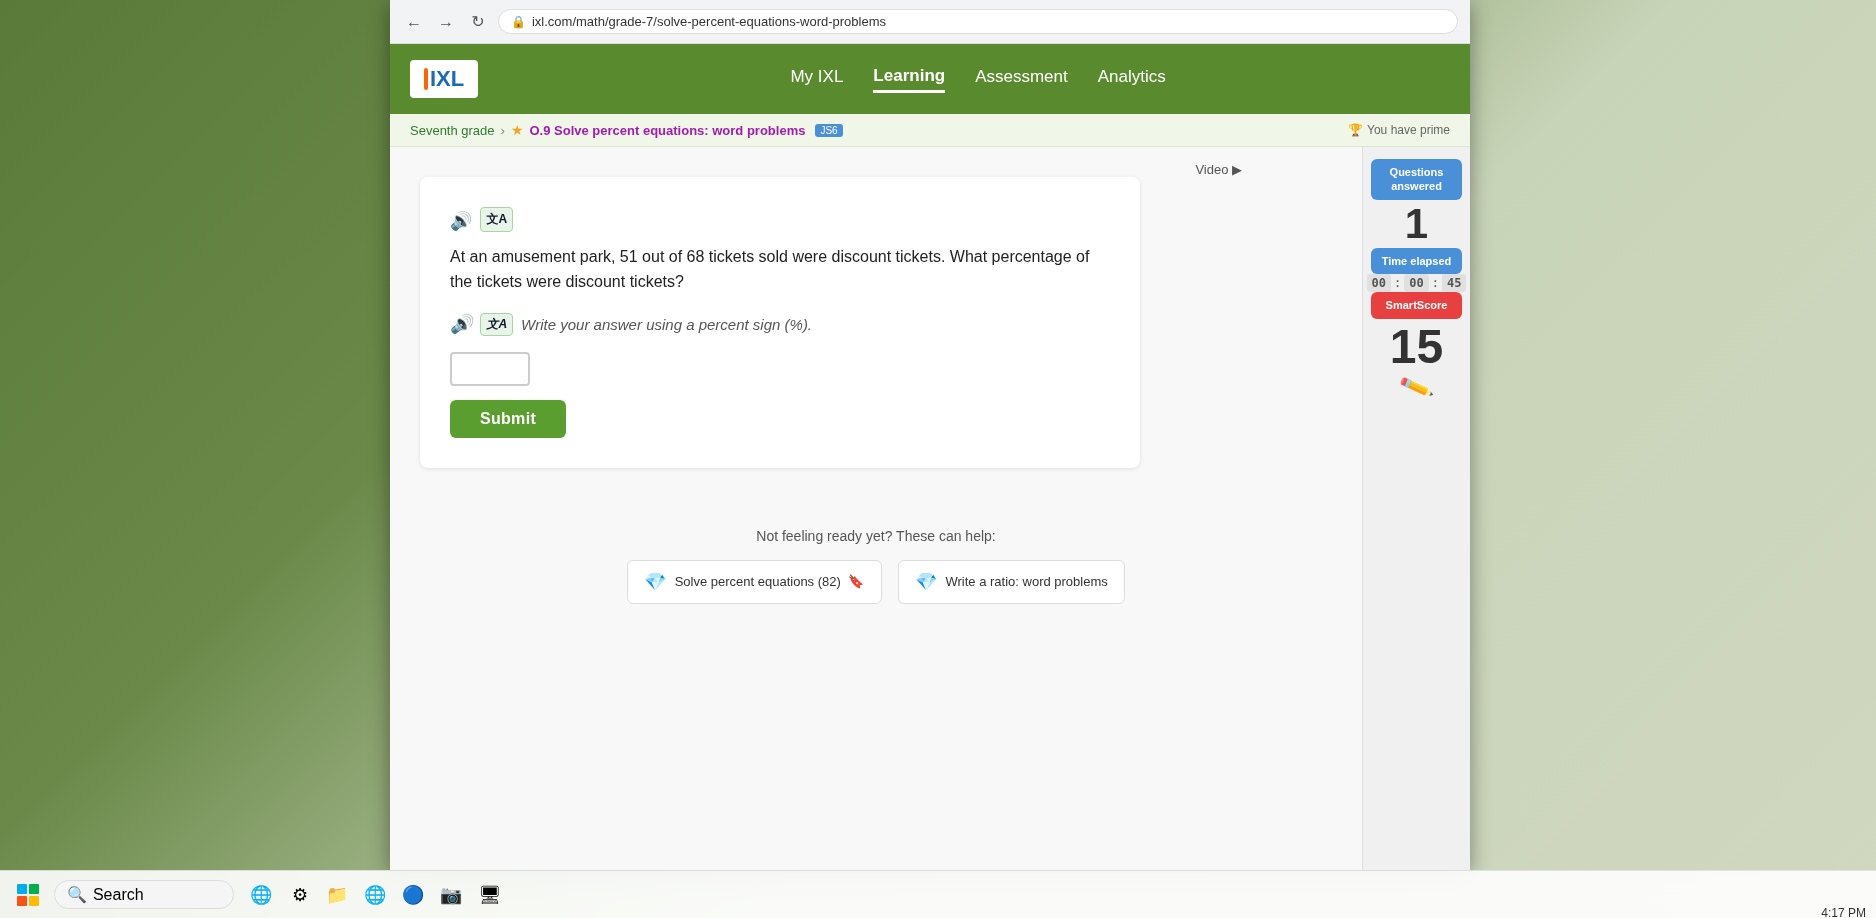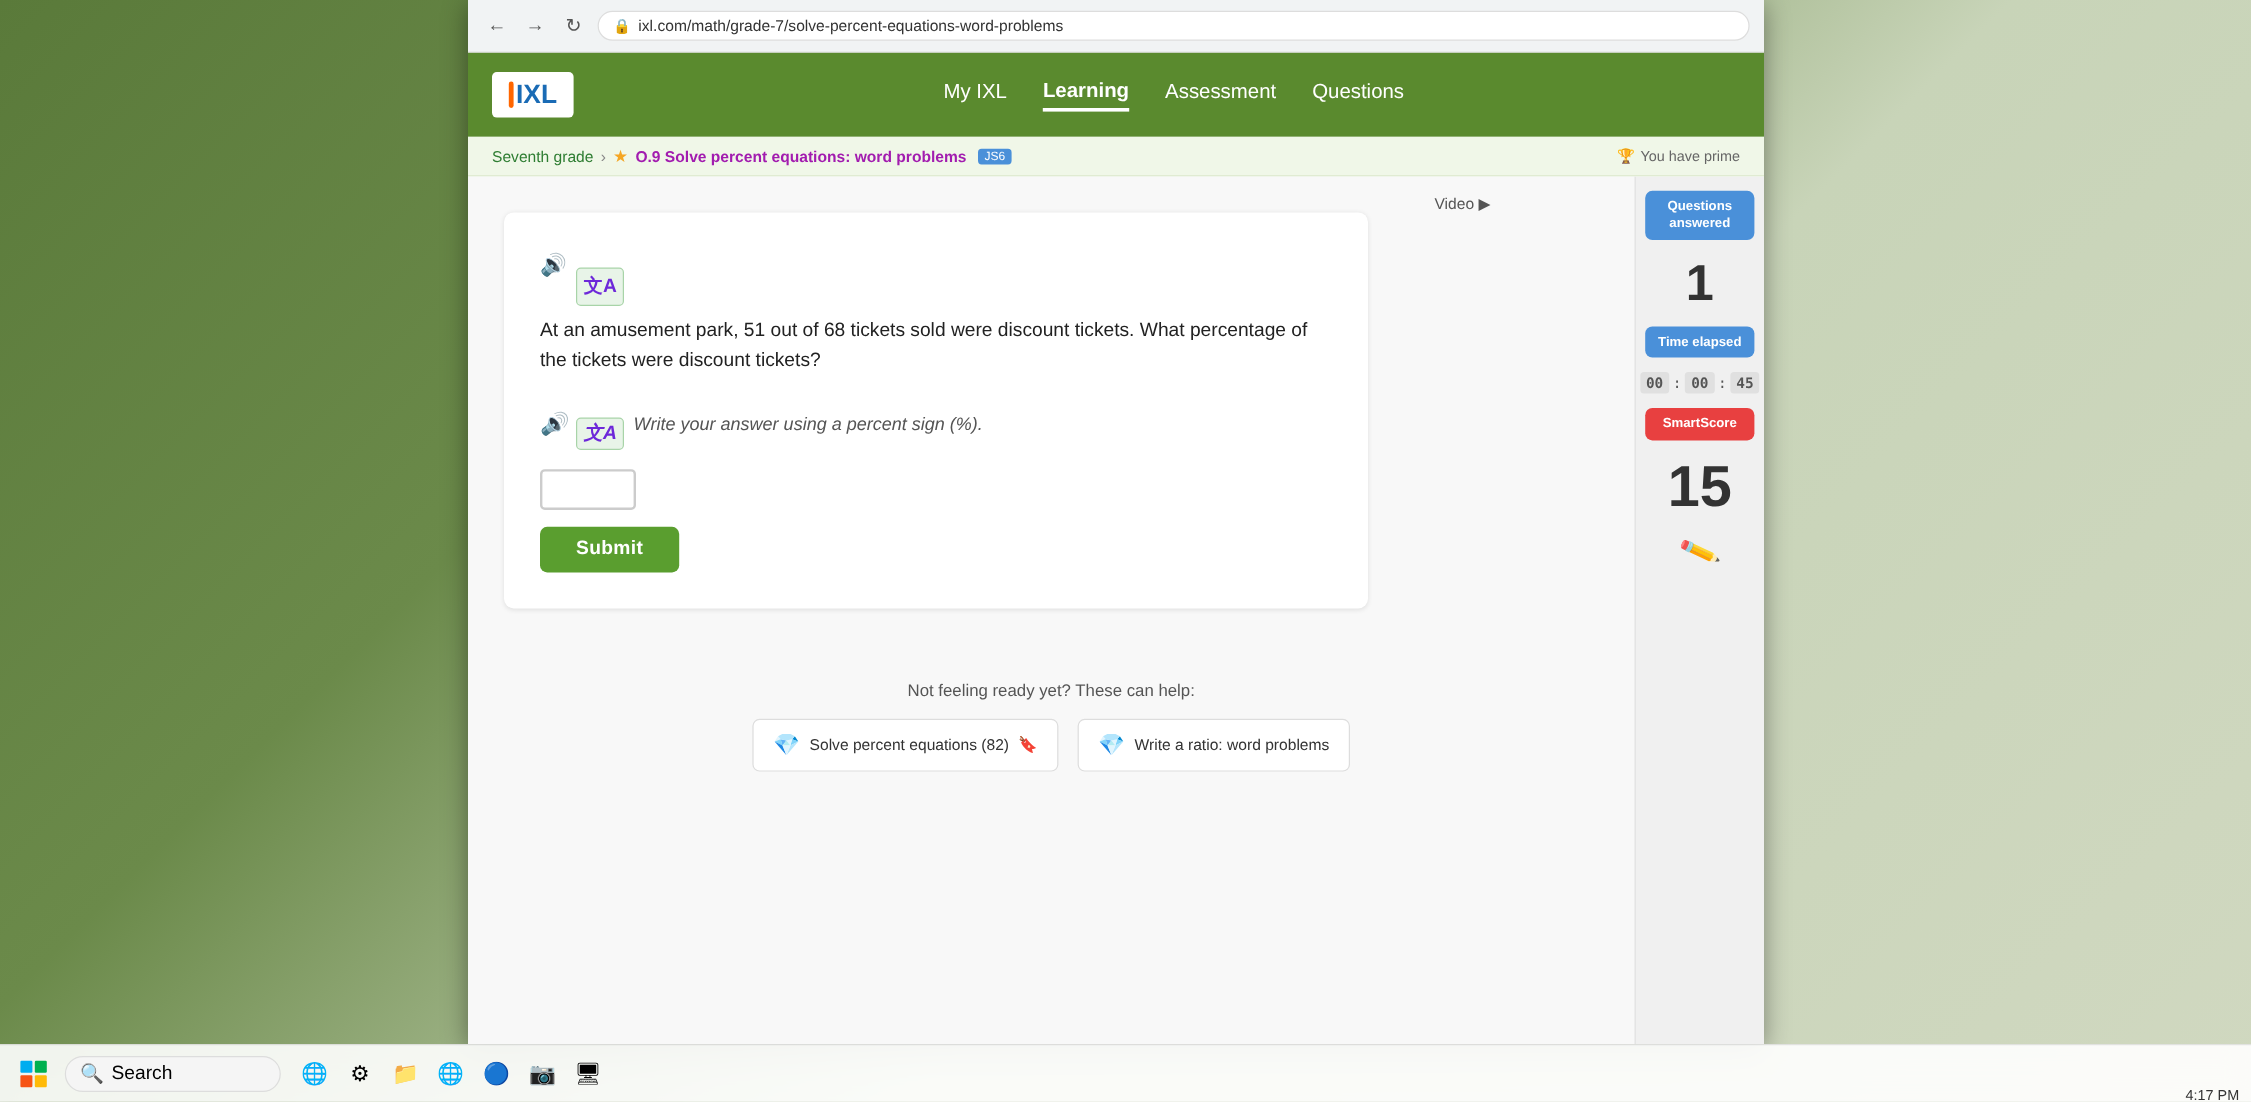--- a/index.html
+++ b/index.html
@@ -187,26 +187,25 @@
       color: #4a90d9;
       font-size: 18px;
       cursor: pointer;
       flex-shrink: 0;
     }
     .translate-icon {
       background: #e8f4e8;
       border: 1px solid #a8d4a8;
       border-radius: 4px;
       padding: 2px 5px;
-      font-size: 16px;
-      color: #6d28d9;
+      font-size: 12px;
+      color: #0f172a;
       cursor: pointer;
       flex-shrink: 0;
       font-weight: bold;
-      margin-top: 16px;
     }
 
     .instruction-text {
       font-style: italic;
       color: #555;
       font-size: 15px;
       margin-bottom: 16px;
       display: flex;
       align-items: center;
       gap: 8px;
@@ -277,21 +276,21 @@
     }
 
     
     .right-sidebar {
       width: 108px;
       background: #f0f0f0;
       display: flex;
       flex-direction: column;
       align-items: center;
       padding: 12px 8px;
-      gap: 12px;
+      gap: 0;
       border-left: 1px solid #ddd;
     }
 
     .questions-answered-btn {
       background: #4a90d9;
       color: #fff;
       border: none;
       border-radius: 6px;
       padding: 6px 10px;
       font-size: 11px;
@@ -444,21 +443,21 @@
 
   <div class="ixl-header">
     <div class="ixl-logo">
       <span class="i-bar"></span>
       <span>IXL</span>
     </div>
     <div class="nav-links">
       <span class="nav-link">My IXL</span>
       <span class="nav-link active">Learning</span>
       <span class="nav-link">Assessment</span>
-      <span class="nav-link">Questions</span>
+      <span class="nav-link">Analytics</span>
     </div>
   </div>
 
   <div class="breadcrumb-bar">
     <a class="breadcrumb-link">Seventh grade</a>
     <span class="breadcrumb-sep">›</span>
     <span class="star-icon">★</span>
     <span class="skill-label">O.9 Solve percent equations: word problems</span>
     <span class="js-badge">JS6</span>
     <div class="prime-notice">

